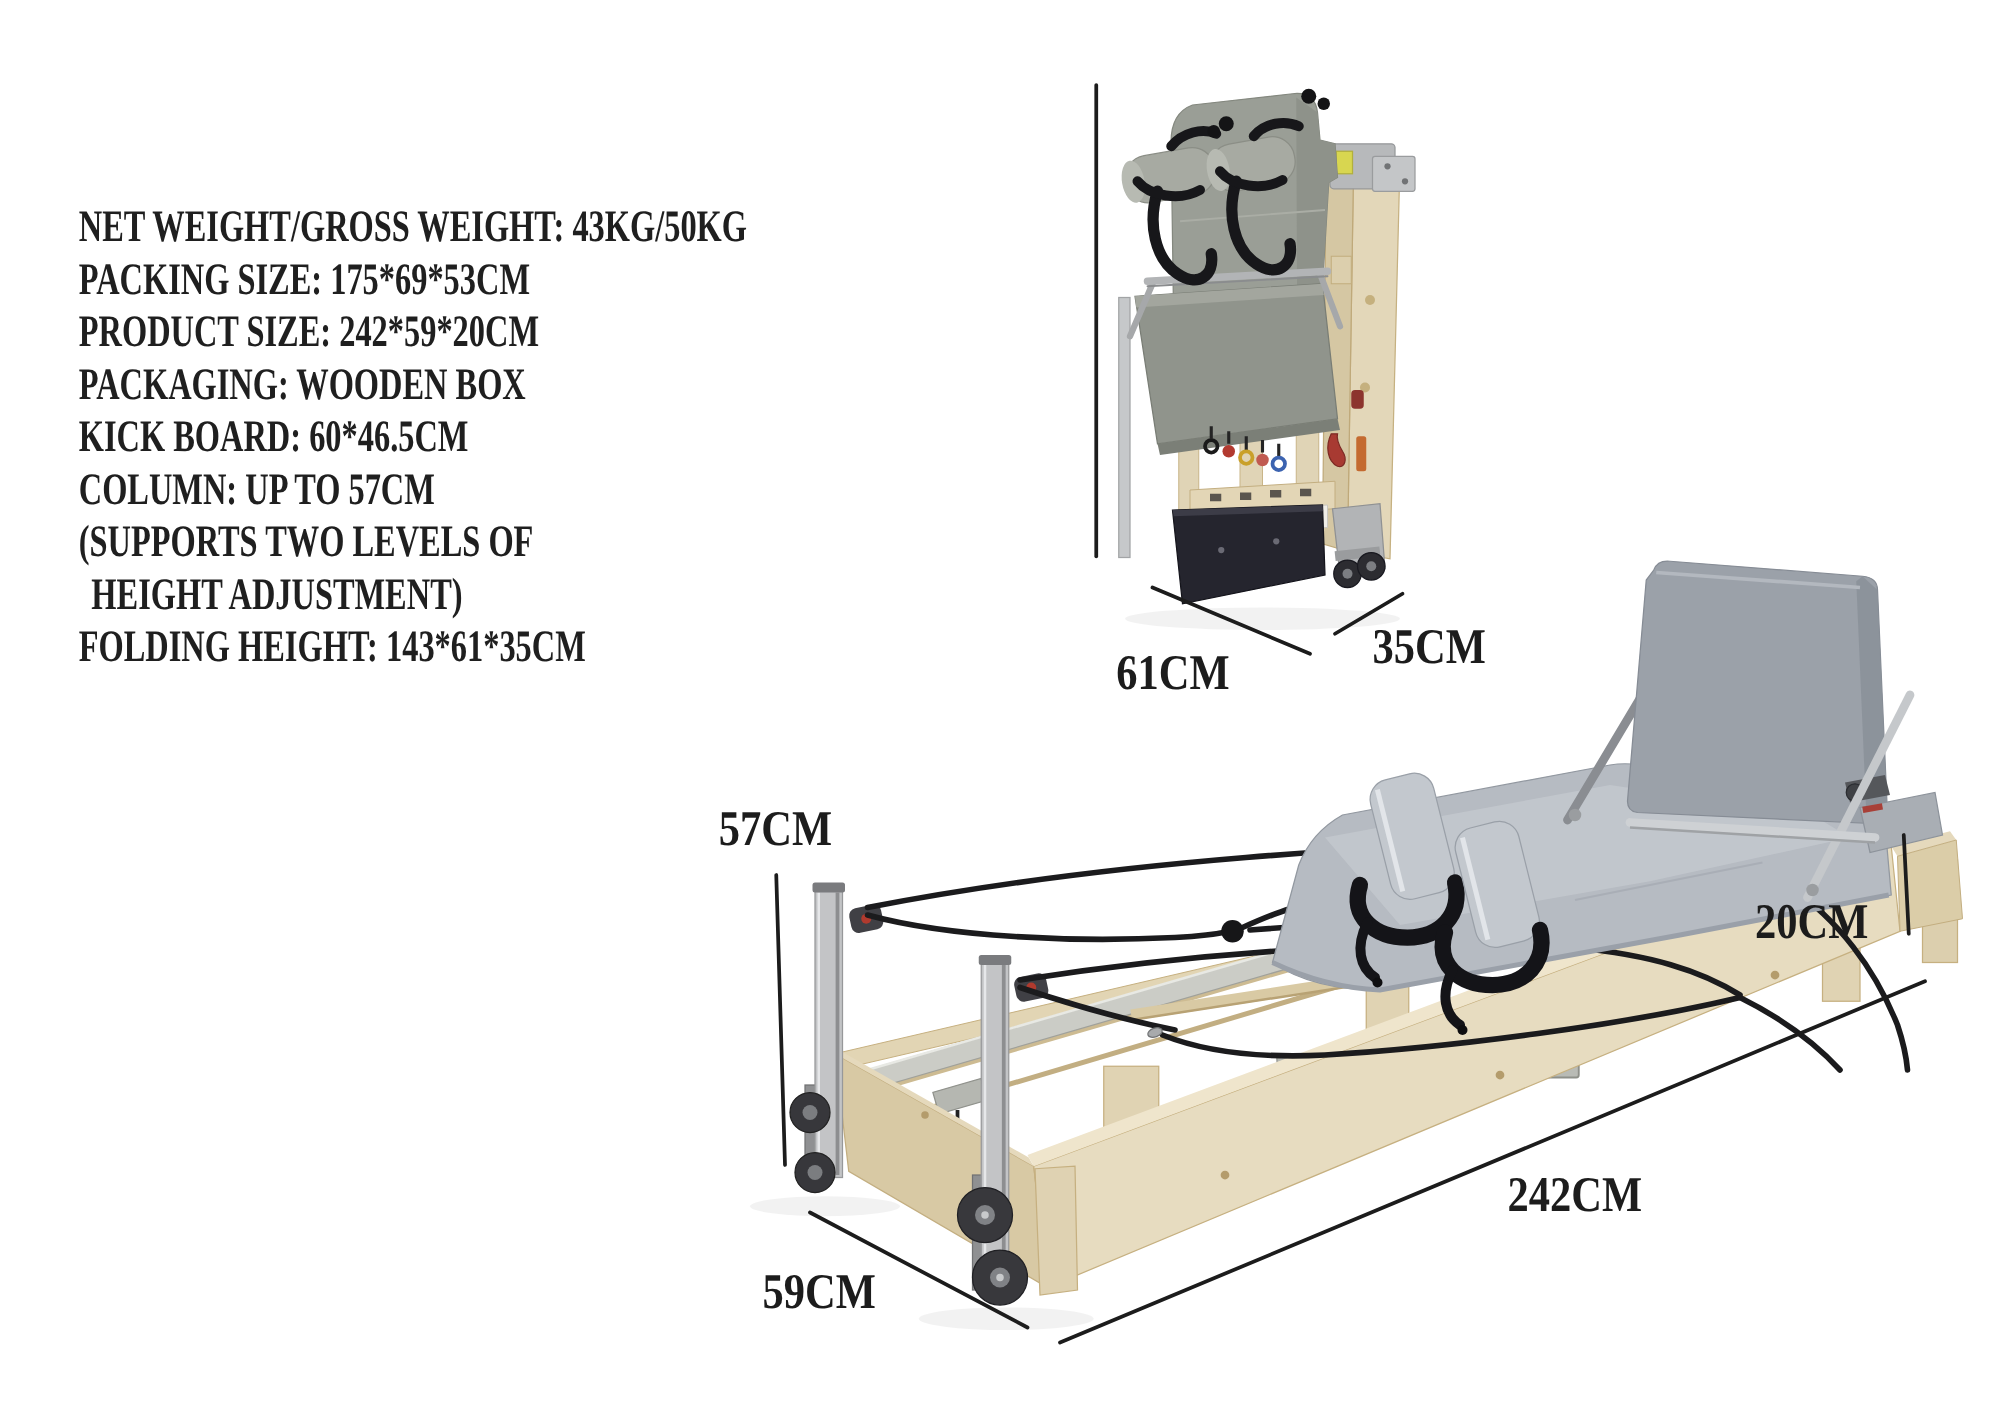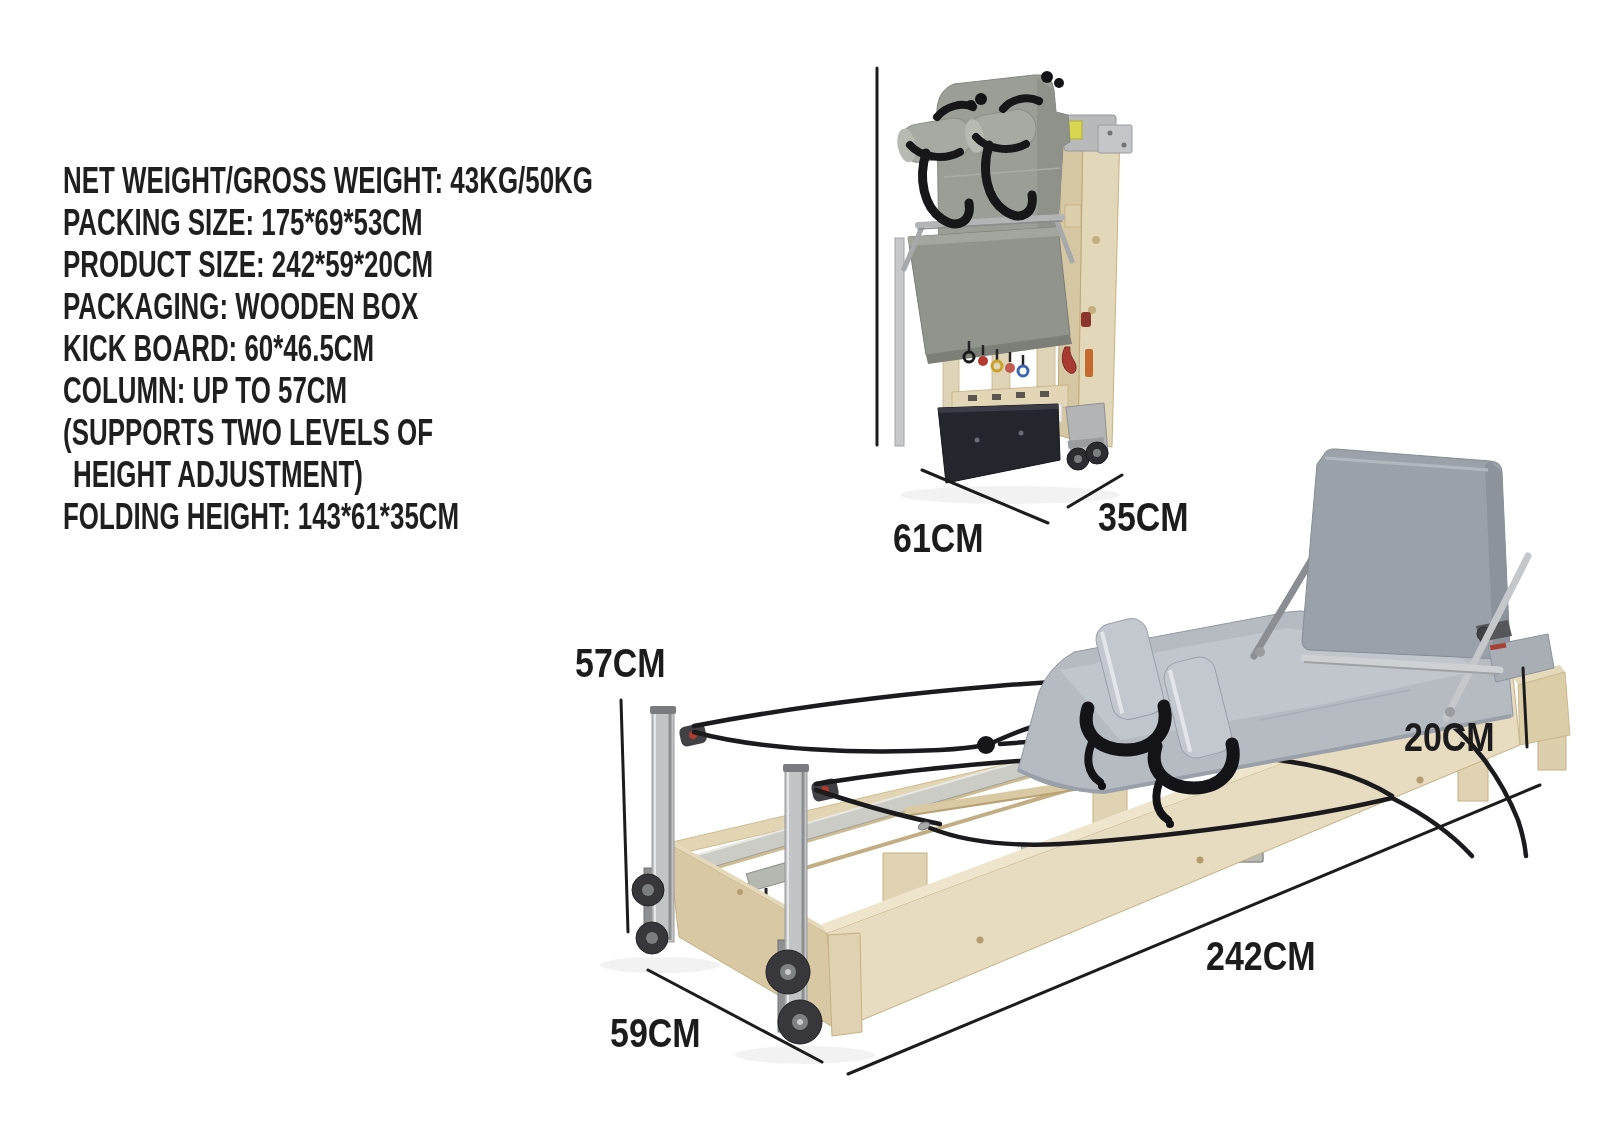--- a/index.html
+++ b/index.html
@@ -1,18 +1,18 @@
 <!DOCTYPE html>
 <html><head>
 <meta charset="utf-8">
 <style>
   html,body{margin:0;padding:0;background:#fff;}
   .canvas{
     position:relative;width:1600px;height:1129px;background:#ffffff;overflow:hidden;
-    font-family:Liberation Sans, sans-serif;color:#1b1b1b;
+    font-family:Liberation Serif, serif;color:#1b1b1b;
   }
   .abs{position:absolute;}
   .specs{
     position:absolute;left:63px;top:160px;
     transform:scaleX(.72);transform-origin:left top;
     font-size:36px;line-height:42px;font-weight:700;white-space:nowrap;color:#1f1f1f;
   }
   .spec-line{height:42px;}
   .spec-line.indent{padding-left:14px;}
   .dim-label{

